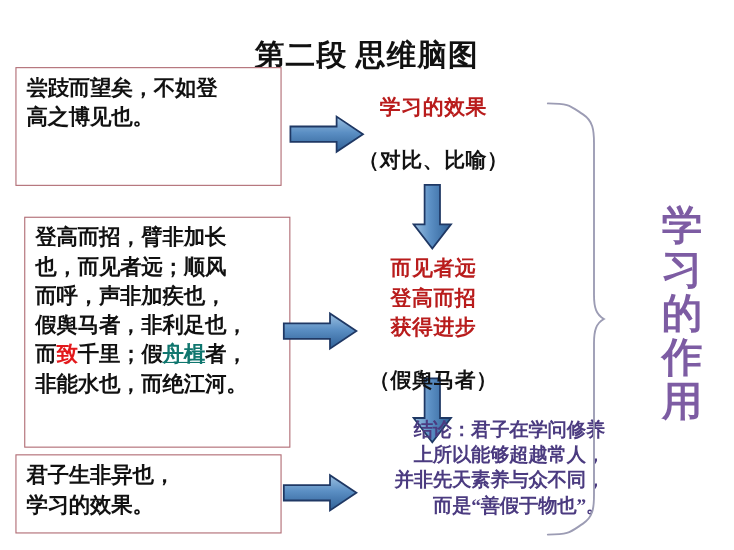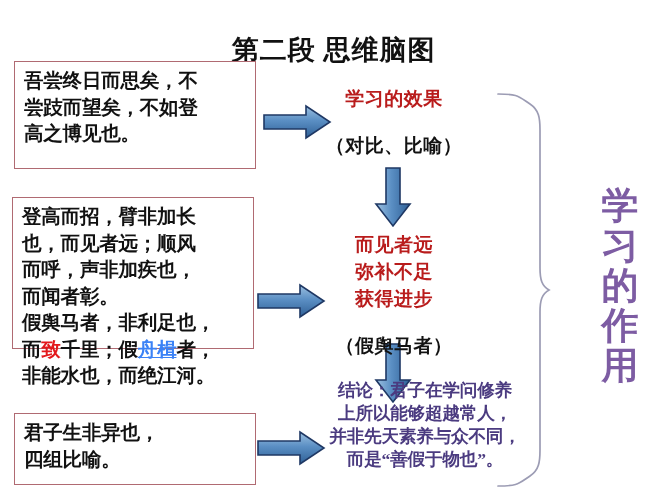--- a/index.html
+++ b/index.html
@@ -43,26 +43,26 @@
     box-sizing: border-box;
     font-size: 19.5px;
     line-height: 1.36;
     color: #111111;
     font-weight: bold;
     padding: 6px 8px 4px 9px;
     font-family: "Liberation Serif", "DejaVu Serif", serif;
     letter-spacing: -0.2px;
   }
   #box1 { left: 14px; top: 61px;  width: 242px; height: 108px; }
-  #box2 { left: 12px; top: 197px; width: 242px; height: 152px; }
+  #box2 { left: 22px; top: 197px; width: 242px; height: 210px; }
   #box3 { left: 14px; top: 413px; width: 242px; height: 72px; }
 
   .quote-box .ln { display: block; white-space: nowrap; }
   .hl-red  { color: #e3191c; }
-  .hl-blue { color: #3b82f6; text-decoration: underline; }
+  .hl-blue { color: #0f766e; text-decoration: underline; }
 
   
   .arrow-right {
     position: absolute;
     width: 70px;
     height: 36px;
   }
   .arrow-down {
     position: absolute;
     width: 40px;
@@ -94,21 +94,21 @@
 
   #node3 {
     position: absolute;
     left: 300px;
     top: 379px;
     width: 250px;
     color: #4b3b80;
     font-size: 17.6px;
     font-weight: bold;
     line-height: 1.30;
-    text-align: center;
+    text-align: right;
     letter-spacing: -0.2px;
     font-family: "Liberation Serif", "DejaVu Serif", serif;
   }
   #node3 .ln { display: block; white-space: nowrap; }
 
   
   #brace {
     position: absolute;
     left: 492px;
     top: 90px;
@@ -131,38 +131,36 @@
   #vlabel .ch { display: block; }
 </style>
 </head>
 <body>
 
 <div id="canvas">
 
   <div class="title">第二段  思维脑图</div>
 
   <div class="quote-box" id="box1">
-      <span class="ln"><span>吾尝终日而思矣，不</span></span>
       <span class="ln"><span>尝跂而望矣，不如登</span></span>
       <span class="ln"><span>高之博见也。</span></span>
     </div>
 
   <div class="quote-box" id="box2">
       <span class="ln"><span>登高而招，臂非加长</span></span>
       <span class="ln"><span>也，而见者远；顺风</span></span>
       <span class="ln"><span>而呼，声非加疾也，</span></span>
-      <span class="ln"><span>而闻者彰。</span></span>
       <span class="ln"><span>假舆马者，非利足也，</span></span>
       <span class="ln"><span>而</span><span class="hl-red">致</span><span>千里；假</span><span class="hl-blue">舟楫</span><span>者，</span></span>
       <span class="ln"><span>非能水也，而绝江河。</span></span>
     </div>
 
   <div class="quote-box" id="box3">
       <span class="ln"><span>君子生非异也，</span></span>
-      <span class="ln"><span>四组比喻。</span></span>
+      <span class="ln"><span>学习的效果。</span></span>
     </div>
 
   <svg class="arrow-right" style="left:262px; top:104px;" viewBox="0 0 70 36">
     <defs>
       <linearGradient id="agR1" x1="0" y1="0" x2="0" y2="1">
         <stop offset="0%" stop-color="#9cc0e0"></stop>
         <stop offset="45%" stop-color="#5b8fc4"></stop>
         <stop offset="100%" stop-color="#2f6096"></stop>
       </linearGradient>
     </defs>
@@ -213,21 +211,21 @@
     <polygon points="13,2 27,2 27,38 37,38 20,60 3,38 13,38" fill="url(#agD2)" stroke="#1f3864" stroke-width="1.6"></polygon>
   </svg>
 
   <div class="node" id="node1">
     <div class="hdr">学习的效果</div>
     <div class="sub">（对比、比喻）</div>
   </div>
 
   <div class="node" id="node2">
     <div class="hdr">而见者远</div>
-    <div class="hdr">弥补不足</div>
+    <div class="hdr">登高而招</div>
     <div class="hdr">获得进步</div>
     <div class="sub">（假舆马者）</div>
   </div>
 
   <div id="node3">
     <span class="ln">结论：君子在学问修养</span>
     <span class="ln">上所以能够超越常人，</span>
     <span class="ln">并非先天素养与众不同，</span>
     <span class="ln">而是“善假于物也”。</span>
   </div>

